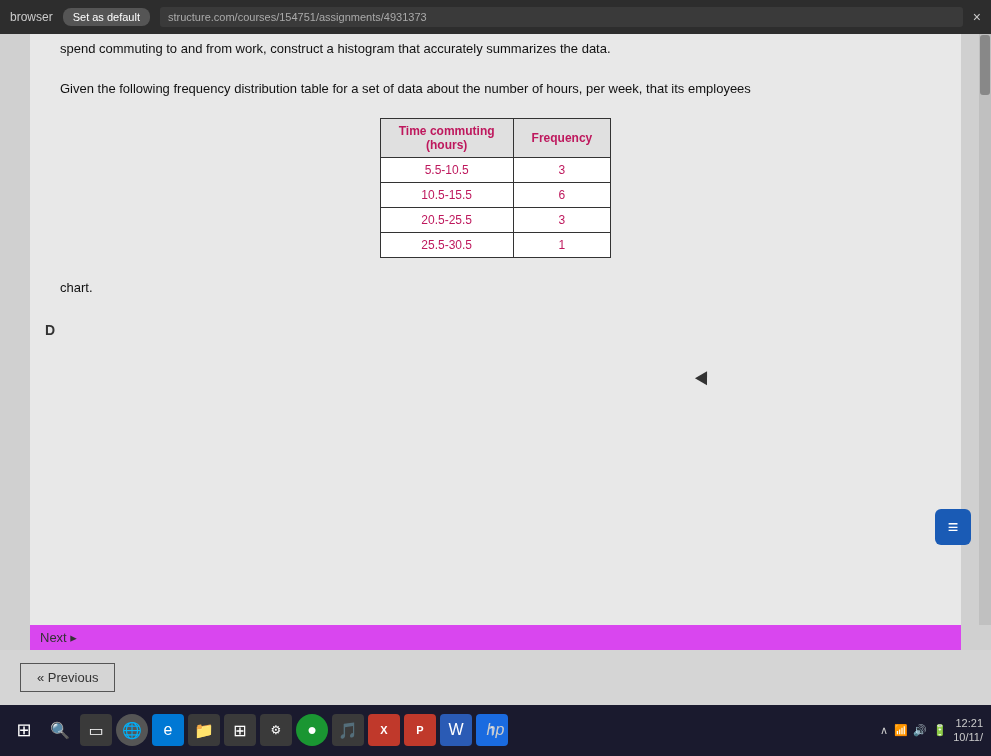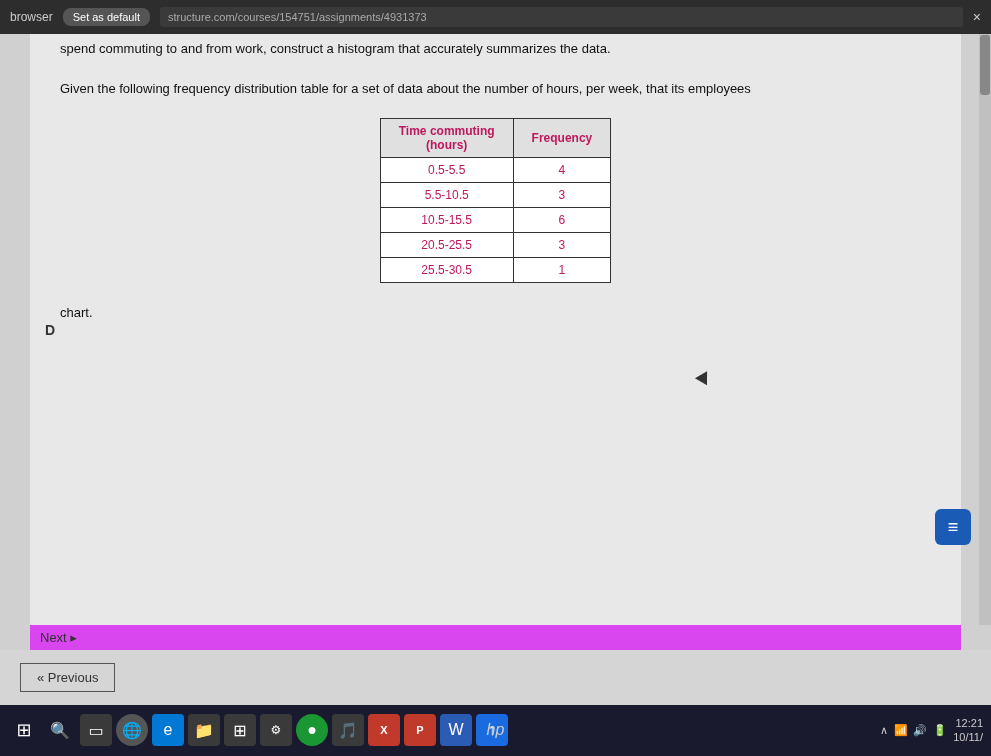--- a/index.html
+++ b/index.html
@@ -271,24 +271,20 @@
 
       <div class="table-container">
         <table class="freq-table">
           <thead>
             <tr class="header-row">
               <th>Time commuting<br>(hours)</th>
               <th>Frequency</th>
             </tr>
           </thead>
           <tbody>
-            <tr>
-              <td>0.5-5.5</td>
-              <td>4</td>
-            </tr>
             <tr>
               <td>5.5-10.5</td>
               <td>3</td>
             </tr>
             <tr>
               <td>10.5-15.5</td>
               <td>6</td>
             </tr>
             <tr>
               <td>20.5-25.5</td>

